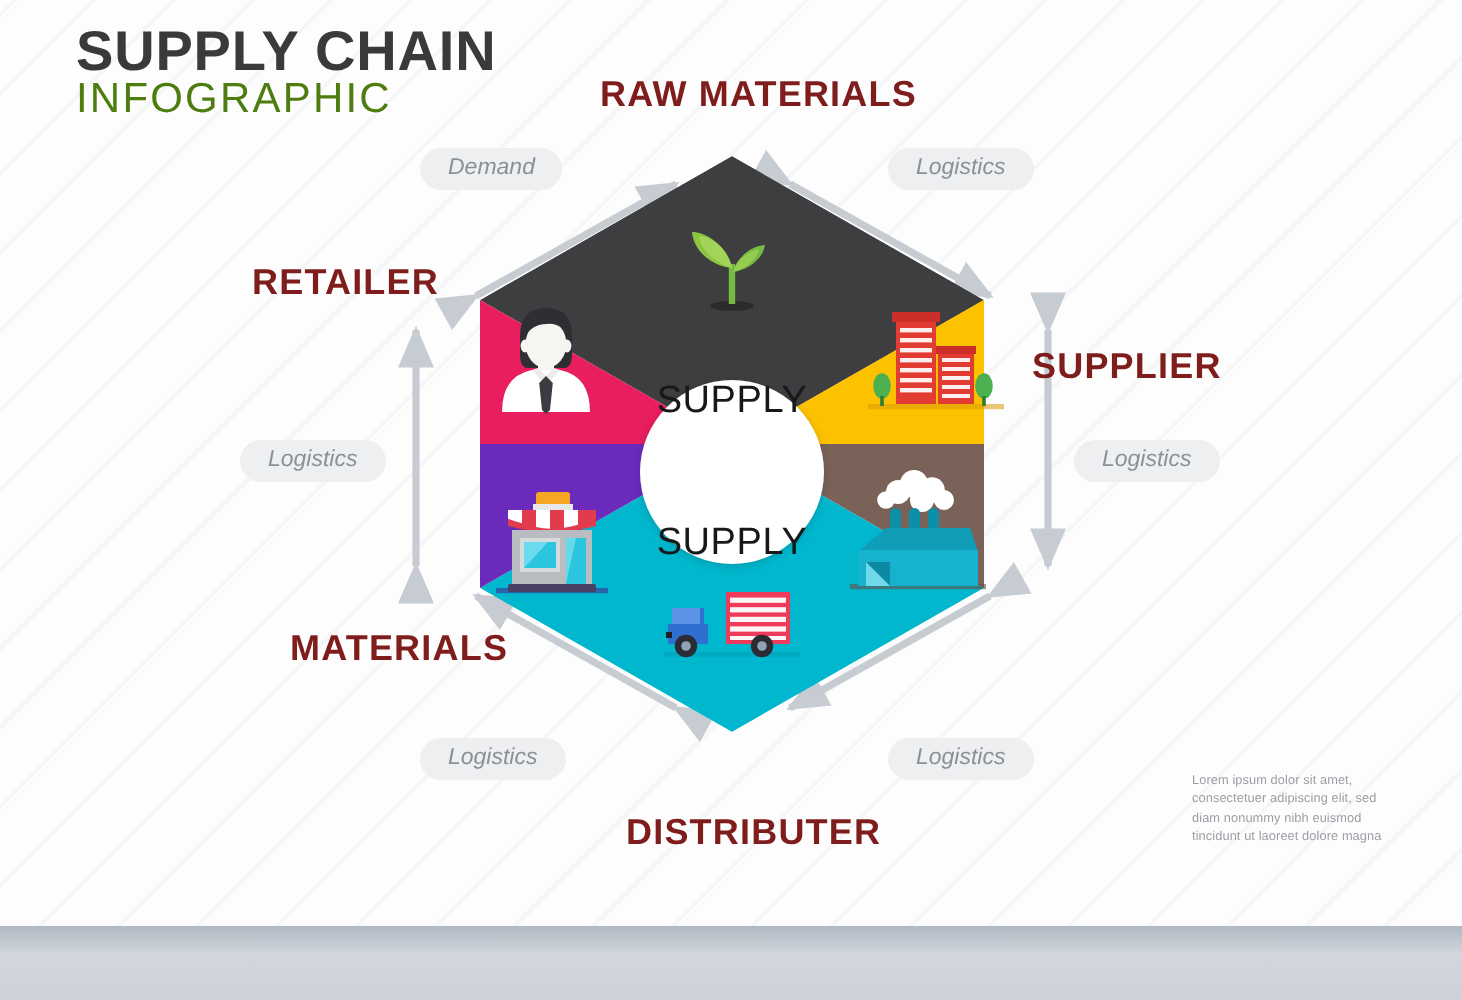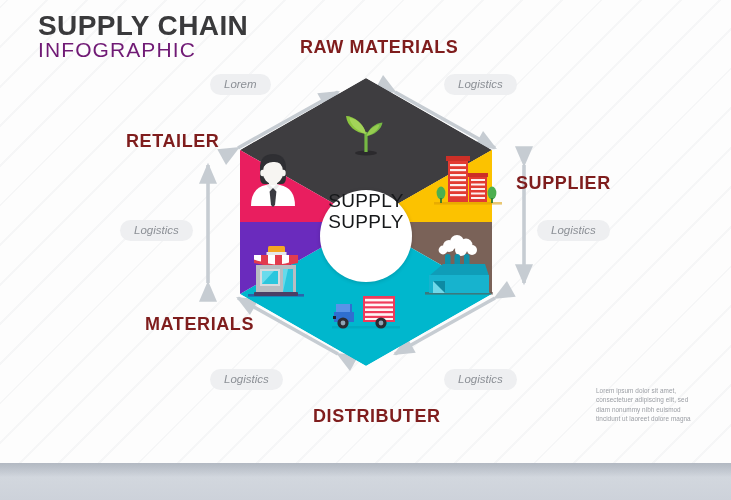--- a/index.html
+++ b/index.html
@@ -63,21 +63,21 @@
     font-weight: bold;
     letter-spacing: 0.4px;
     color: #3a3a3c;
     line-height: 24px;
     white-space: nowrap;
   }
   #title-sub {
     font-size: 21px;
     font-weight: normal;
     letter-spacing: 1.1px;
-    color: #701a75;
+    color: #4d7c0f;
     line-height: 24px;
     white-space: nowrap;
   }
 
   
   #hex-wrap {
     position: absolute;
     left: 0;
     top: 0;
     width: 731px;
@@ -128,21 +128,21 @@
     left: 320px;
     top: 190px;
     width: 92px;
     height: 92px;
     border-radius: 50%;
     background: #ffffff;
     box-shadow: 0 1px 4px rgba(0,0,0,0.16);
     display: flex;
     flex-direction: column;
     align-items: center;
-    justify-content: flex-start;
+    justify-content: space-between;
   }
   #center-circle span {
     display: block;
     font-size: 19px;
     font-weight: normal;
     letter-spacing: 0.3px;
     color: #16181a;
     line-height: 21px;
     text-align: center;
   }
@@ -354,21 +354,21 @@
       <span>SUPPLY</span>
       <span>SUPPLY</span>
     </div>
 
     <div class="node-label" id="label-raw-materials">RAW MATERIALS</div>
     <div class="node-label" id="label-supplier">SUPPLIER</div>
     <div class="node-label" id="label-distributer">DISTRIBUTER</div>
     <div class="node-label" id="label-retailer">MATERIALS</div>
     <div class="node-label" id="label-consumer">RETAILER</div>
 
-    <div class="pill" id="pill-demand">Lorem</div>
+    <div class="pill" id="pill-demand">Demand</div>
     <div class="pill" id="pill-log-top-right">Logistics</div>
     <div class="pill" id="pill-log-right">Logistics</div>
     <div class="pill" id="pill-log-bot-right">Logistics</div>
     <div class="pill" id="pill-log-bot-left">Logistics</div>
     <div class="pill" id="pill-log-left">Logistics</div>
   </div>
 
   <div id="lorem">
     <div>Lorem ipsum dolor sit amet,</div>
     <div>consectetuer adipiscing elit, sed</div>

